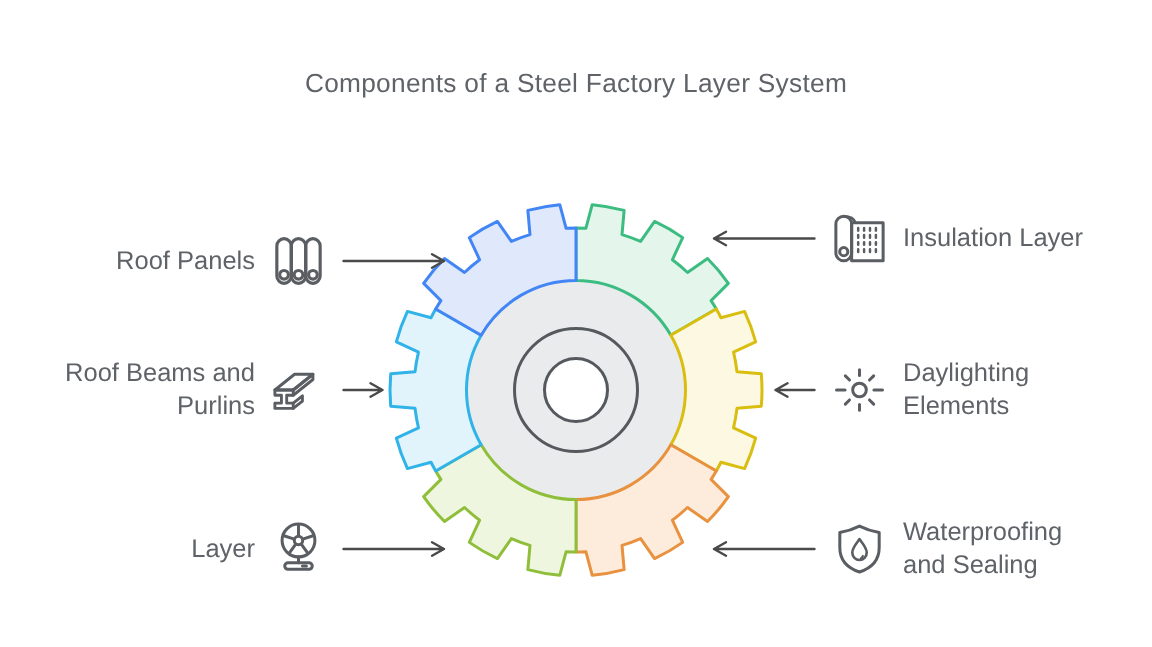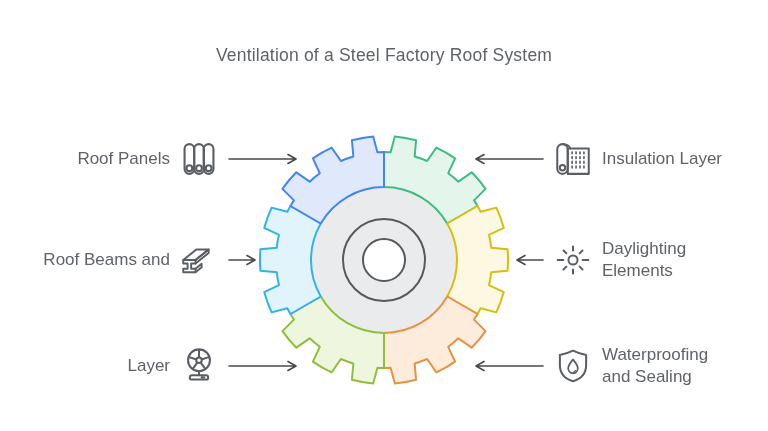--- a/index.html
+++ b/index.html
@@ -2,40 +2,40 @@
 <html><head>
 <meta charset="utf-8">
 <style>
   html,body{margin:0;padding:0;background:#fff;}
   .canvas{position:relative;width:768px;height:431px;background:#ffffff;overflow:hidden;
           font-family:"Liberation Sans",sans-serif;}
   .title{position:absolute;top:45px;left:0;right:0;text-align:center;
          font-size:17.5px;color:#5f6368;letter-spacing:.2px;}
   .gear-svg{position:absolute;left:0;top:0;}
   .row{position:absolute;display:flex;align-items:center;gap:8px;height:48px;}
-  .row-l1{left:10px;top:135px;}
+  .row-l1{left:10px;top:150px;}
   .row-l2{left:10px;top:236px;}
   .row-l3{left:10px;top:342px;}
   .row-r1{left:474px;top:135px;}
   .row-r2{left:516px;top:236px;}
   .row-r3{left:474px;top:342px;}
   .lbl{font-size:17px;line-height:22px;color:#5f6368;}
   .lbl span{display:block;}
   .lbl-left{width:160px;text-align:right;}
   .lbl-right{width:176px;text-align:left;}
   .icon{width:42px;height:42px;flex:0 0 auto;color:#5a5e63;}
   .icon svg{display:block;width:100%;height:100%;}
   .arrow{flex:0 0 auto;color:#4a4a4a;}
 </style>
 </head>
 <body>
 
 <div class="canvas">
 
-  <div class="title">Ventilation of a Steel Factory Roof System</div>
+  <div class="title">Components of a Steel Factory Layer System</div>
 
   <svg class="gear-svg" width="768" height="431" viewBox="0 0 768 431" aria-hidden="true">
       <circle cx="384" cy="260" r="73" fill="#eaebec"></circle>
       <path d="M447.22,223.50 L477.53,206.00 A108 108 0 0 0 474.06,200.39 L485.57,188.88 A124 124 0 0 0 471.68,172.32 L458.34,181.66 A108 108 0 0 0 448.24,173.18 L455.12,158.43 A124 124 0 0 0 436.40,147.62 L427.06,160.96 A108 108 0 0 0 414.67,156.45 L416.09,140.23 A124 124 0 0 0 394.81,136.47 L390.59,152.20 A108 108 0 0 0 384.00,152.00 L384.00,187.00 A73 73 0 0 1 447.22,223.50 Z" fill="#e4f6ec" stroke="#3dbc82" stroke-width="2" stroke-linejoin="round"></path>
       <path d="M447.22,296.50 L477.53,314.00 A108 108 0 0 0 480.65,308.19 L496.38,312.40 A124 124 0 0 0 503.77,292.09 L489.02,285.21 A108 108 0 0 0 491.31,272.23 L507.53,270.81 A124 124 0 0 0 507.53,249.19 L491.31,247.77 A108 108 0 0 0 489.02,234.79 L503.77,227.91 A124 124 0 0 0 496.38,207.60 L480.65,211.81 A108 108 0 0 0 477.53,206.00 L447.22,223.50 A73 73 0 0 1 447.22,296.50 Z" fill="#fdf8e2" stroke="#d9bd0f" stroke-width="2" stroke-linejoin="round"></path>
       <path d="M384.00,333.00 L384.00,368.00 A108 108 0 0 0 390.59,367.80 L394.81,383.53 A124 124 0 0 0 416.09,379.77 L414.67,363.55 A108 108 0 0 0 427.06,359.04 L436.40,372.38 A124 124 0 0 0 455.12,361.57 L448.24,346.82 A108 108 0 0 0 458.34,338.34 L471.68,347.68 A124 124 0 0 0 485.57,331.12 L474.06,319.61 A108 108 0 0 0 477.53,314.00 L447.22,296.50 A73 73 0 0 1 384.00,333.00 Z" fill="#fdecdc" stroke="#e8913f" stroke-width="2" stroke-linejoin="round"></path>
       <path d="M320.78,296.50 L290.47,314.00 A108 108 0 0 0 293.94,319.61 L282.43,331.12 A124 124 0 0 0 296.32,347.68 L309.66,338.34 A108 108 0 0 0 319.76,346.82 L312.88,361.57 A124 124 0 0 0 331.60,372.38 L340.94,359.04 A108 108 0 0 0 353.33,363.55 L351.91,379.77 A124 124 0 0 0 373.19,383.53 L377.41,367.80 A108 108 0 0 0 384.00,368.00 L384.00,333.00 A73 73 0 0 1 320.78,296.50 Z" fill="#eff6e0" stroke="#8fbf3a" stroke-width="2" stroke-linejoin="round"></path>
       <path d="M320.78,223.50 L290.47,206.00 A108 108 0 0 0 287.35,211.81 L271.62,207.60 A124 124 0 0 0 264.23,227.91 L278.98,234.79 A108 108 0 0 0 276.69,247.77 L260.47,249.19 A124 124 0 0 0 260.47,270.81 L276.69,272.23 A108 108 0 0 0 278.98,285.21 L264.23,292.09 A124 124 0 0 0 271.62,312.40 L287.35,308.19 A108 108 0 0 0 290.47,314.00 L320.78,296.50 A73 73 0 0 1 320.78,223.50 Z" fill="#e1f4fb" stroke="#2fb3e8" stroke-width="2" stroke-linejoin="round"></path>
       <path d="M384.00,187.00 L384.00,152.00 A108 108 0 0 0 377.41,152.20 L373.19,136.47 A124 124 0 0 0 351.91,140.23 L353.33,156.45 A108 108 0 0 0 340.94,160.96 L331.60,147.62 A124 124 0 0 0 312.88,158.43 L319.76,173.18 A108 108 0 0 0 309.66,181.66 L296.32,172.32 A124 124 0 0 0 282.43,188.88 L293.94,200.39 A108 108 0 0 0 290.47,206.00 L320.78,223.50 A73 73 0 0 1 384.00,187.00 Z" fill="#dfe9fb" stroke="#4285f4" stroke-width="2" stroke-linejoin="round"></path>
       <circle cx="384" cy="260" r="41" fill="none" stroke="#55595e" stroke-width="2"></circle>
@@ -58,20 +58,21 @@
       </svg>
     </div>
     <svg class="arrow" width="70" height="12" viewBox="0 0 70 12" fill="none" stroke="currentColor" stroke-width="1.6" stroke-linecap="round" stroke-linejoin="round">
       <path d="M60,1.5 L68,6 L60,10.5 M68,6 H1"></path>
     </svg>
   </div>
 
   <div class="row row-l2">
     <div class="lbl lbl-left">
       <span>Roof Beams and</span>
+      <span>Purlins</span>
     </div>
     <div class="icon">
       <svg viewBox="0 0 48 48" fill="none" stroke="currentColor" stroke-width="2.2" stroke-linecap="round" stroke-linejoin="round">
         <path d="M6,24 H20 V28 H15 V34 H20 V38 H6 V34 H11 V28 H6 Z"></path>
         <path d="M6,24 L21,12 H35 L20,24 Z"></path>
         <path d="M20,24 L35,12 V16 L20,28"></path>
         <path d="M20,34 L27,28.4 V32.4 L20,38"></path>
       </svg>
     </div>
     <svg class="arrow" width="28" height="12" viewBox="0 0 28 12" fill="none" stroke="currentColor" stroke-width="1.6" stroke-linecap="round" stroke-linejoin="round">

